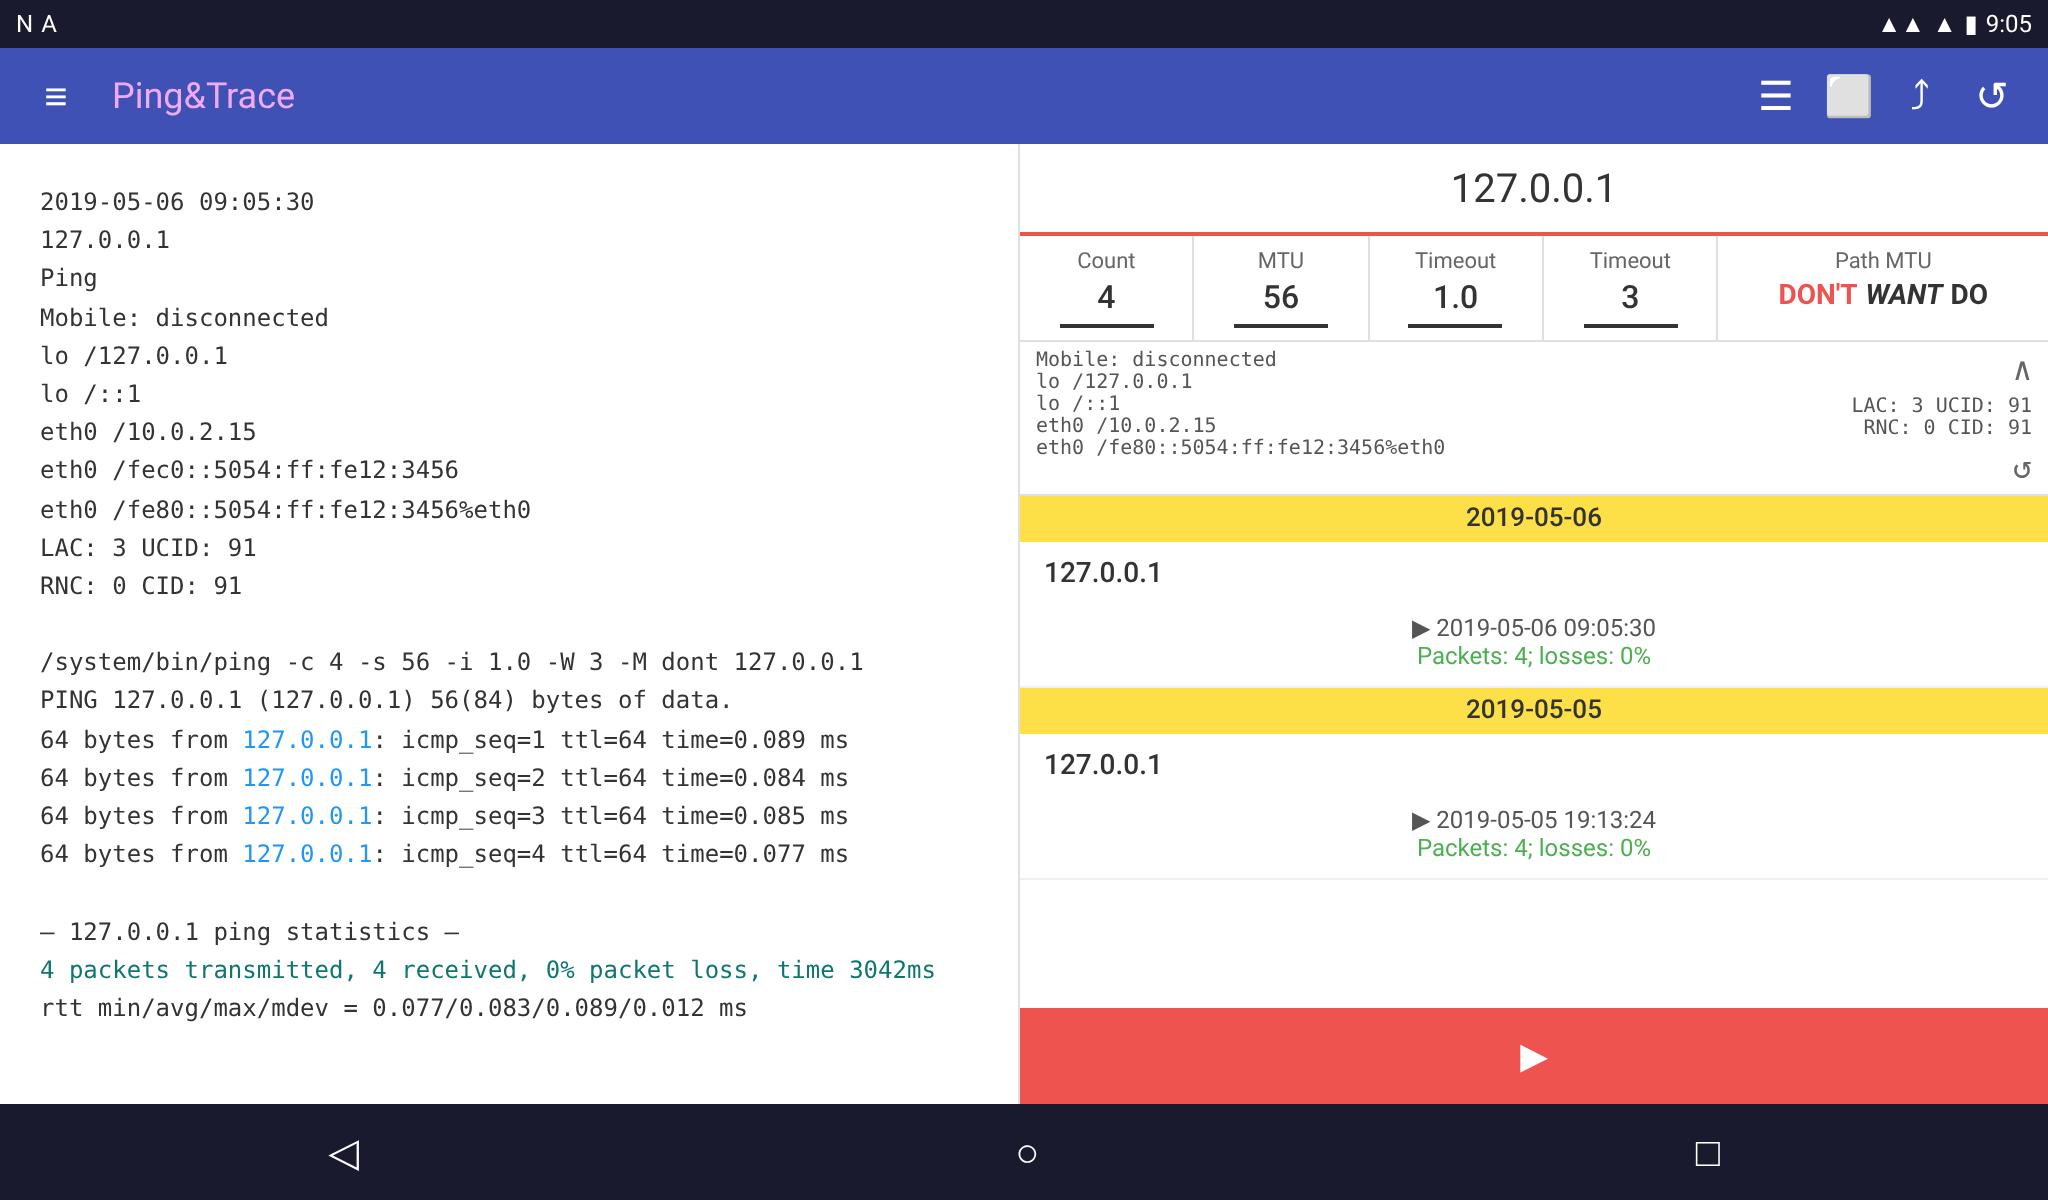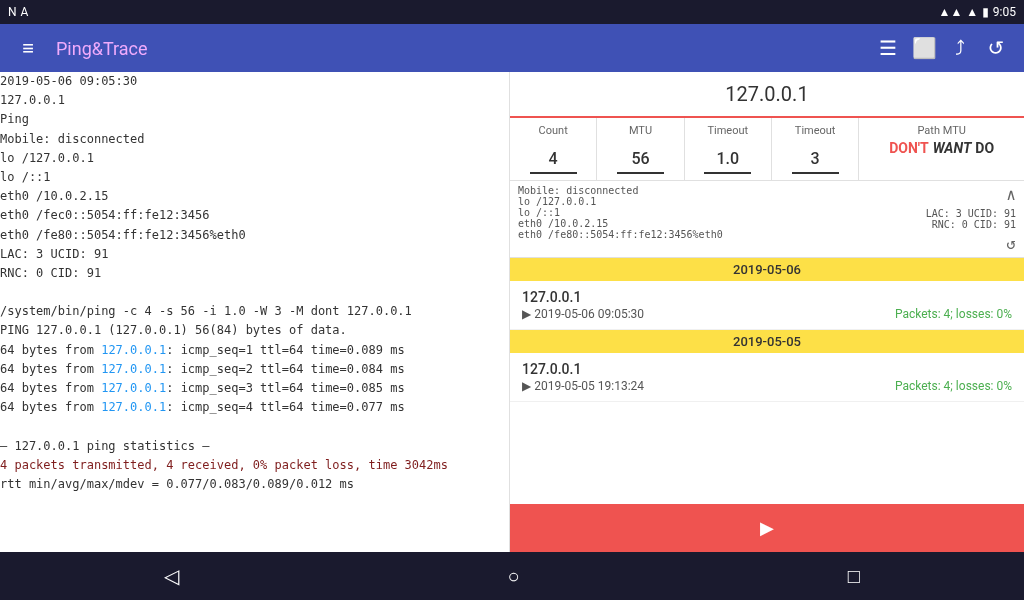--- a/index.html
+++ b/index.html
@@ -38,28 +38,28 @@
       height: calc(600px - 24px - 48px - 48px);
       background: #fafafa;
     }
 
     
     .left-panel {
       width: 510px;
       background: white;
       border-right: 1px solid #e0e0e0;
       overflow-y: auto;
-      padding: 0;
+      padding: 20px;
       font-size: 12px;
       font-family: monospace;
       color: #333;
       line-height: 1.6;
     }
     .left-panel .link { color: #2196f3; }
-    .left-panel .success { color: #7f1d1d; }
+    .left-panel .success { color: #0f766e; }
 
     
     .right-panel {
       flex: 1;
       display: flex;
       flex-direction: column;
       background: white;
       overflow: hidden;
     }
 
@@ -79,21 +79,21 @@
     }
     .config-cell {
       flex: 1;
       display: flex;
       flex-direction: column;
       align-items: center;
       padding: 6px 4px;
       border-right: 1px solid #e0e0e0;
     }
     .config-cell:last-child { border-right: none; flex: 2; }
-    .config-label { font-size: 11px; color: #666; margin-bottom: 12px; }
+    .config-label { font-size: 11px; color: #666; margin-bottom: 2px; }
     .config-value { font-size: 16px; color: #333; font-weight: 500; }
     .config-underline { width: 60%; height: 2px; background: #333; margin-top: 4px; }
     .path-mtu-label { font-size: 11px; color: #666; margin-bottom: 3px; }
     .path-mtu-value { display: flex; gap: 4px; align-items: center; }
     .dont { color: #ef5350; font-size: 14px; font-weight: bold; }
     .want { color: #333; font-size: 14px; font-weight: bold; font-style: italic; }
     .do { color: #333; font-size: 14px; font-weight: bold; }
 
     
     .network-info {
@@ -126,21 +126,21 @@
       text-align: center;
       padding: 4px;
       font-size: 13px;
       font-weight: 500;
     }
     .ping-entry {
       padding: 8px 12px;
       border-bottom: 1px solid #f0f0f0;
     }
     .ping-entry-ip { font-size: 14px; color: #333; font-weight: 500; }
-    .ping-entry-time { display: flex; justify-content: space-between; align-items: center; margin-top: 2px; }
+    .ping-entry-time { display: flex; align-items: center; margin-top: 12px; flex-direction: column; }
     .ping-entry-datetime { font-size: 12px; color: #555; }
     .ping-entry-stats { font-size: 12px; color: #4caf50; }
 
     
     .run-button {
       background: #ef5350;
       color: white;
       border: none;
       height: 48px;
       width: 100%;

